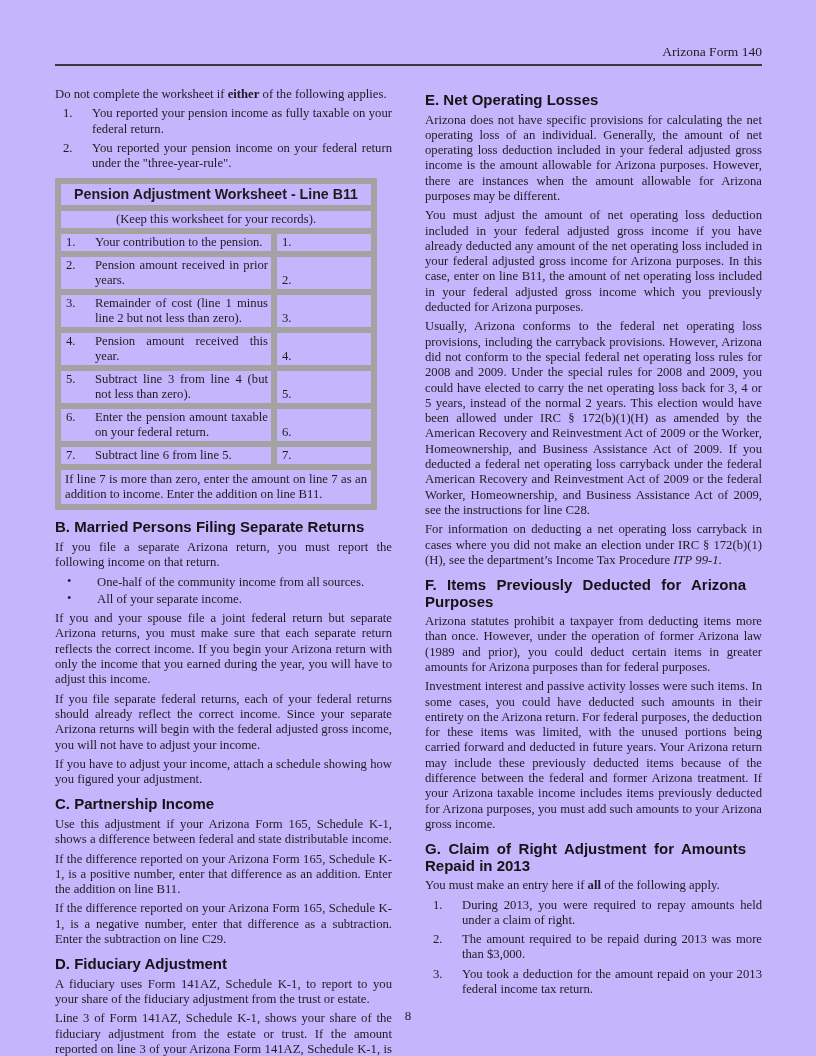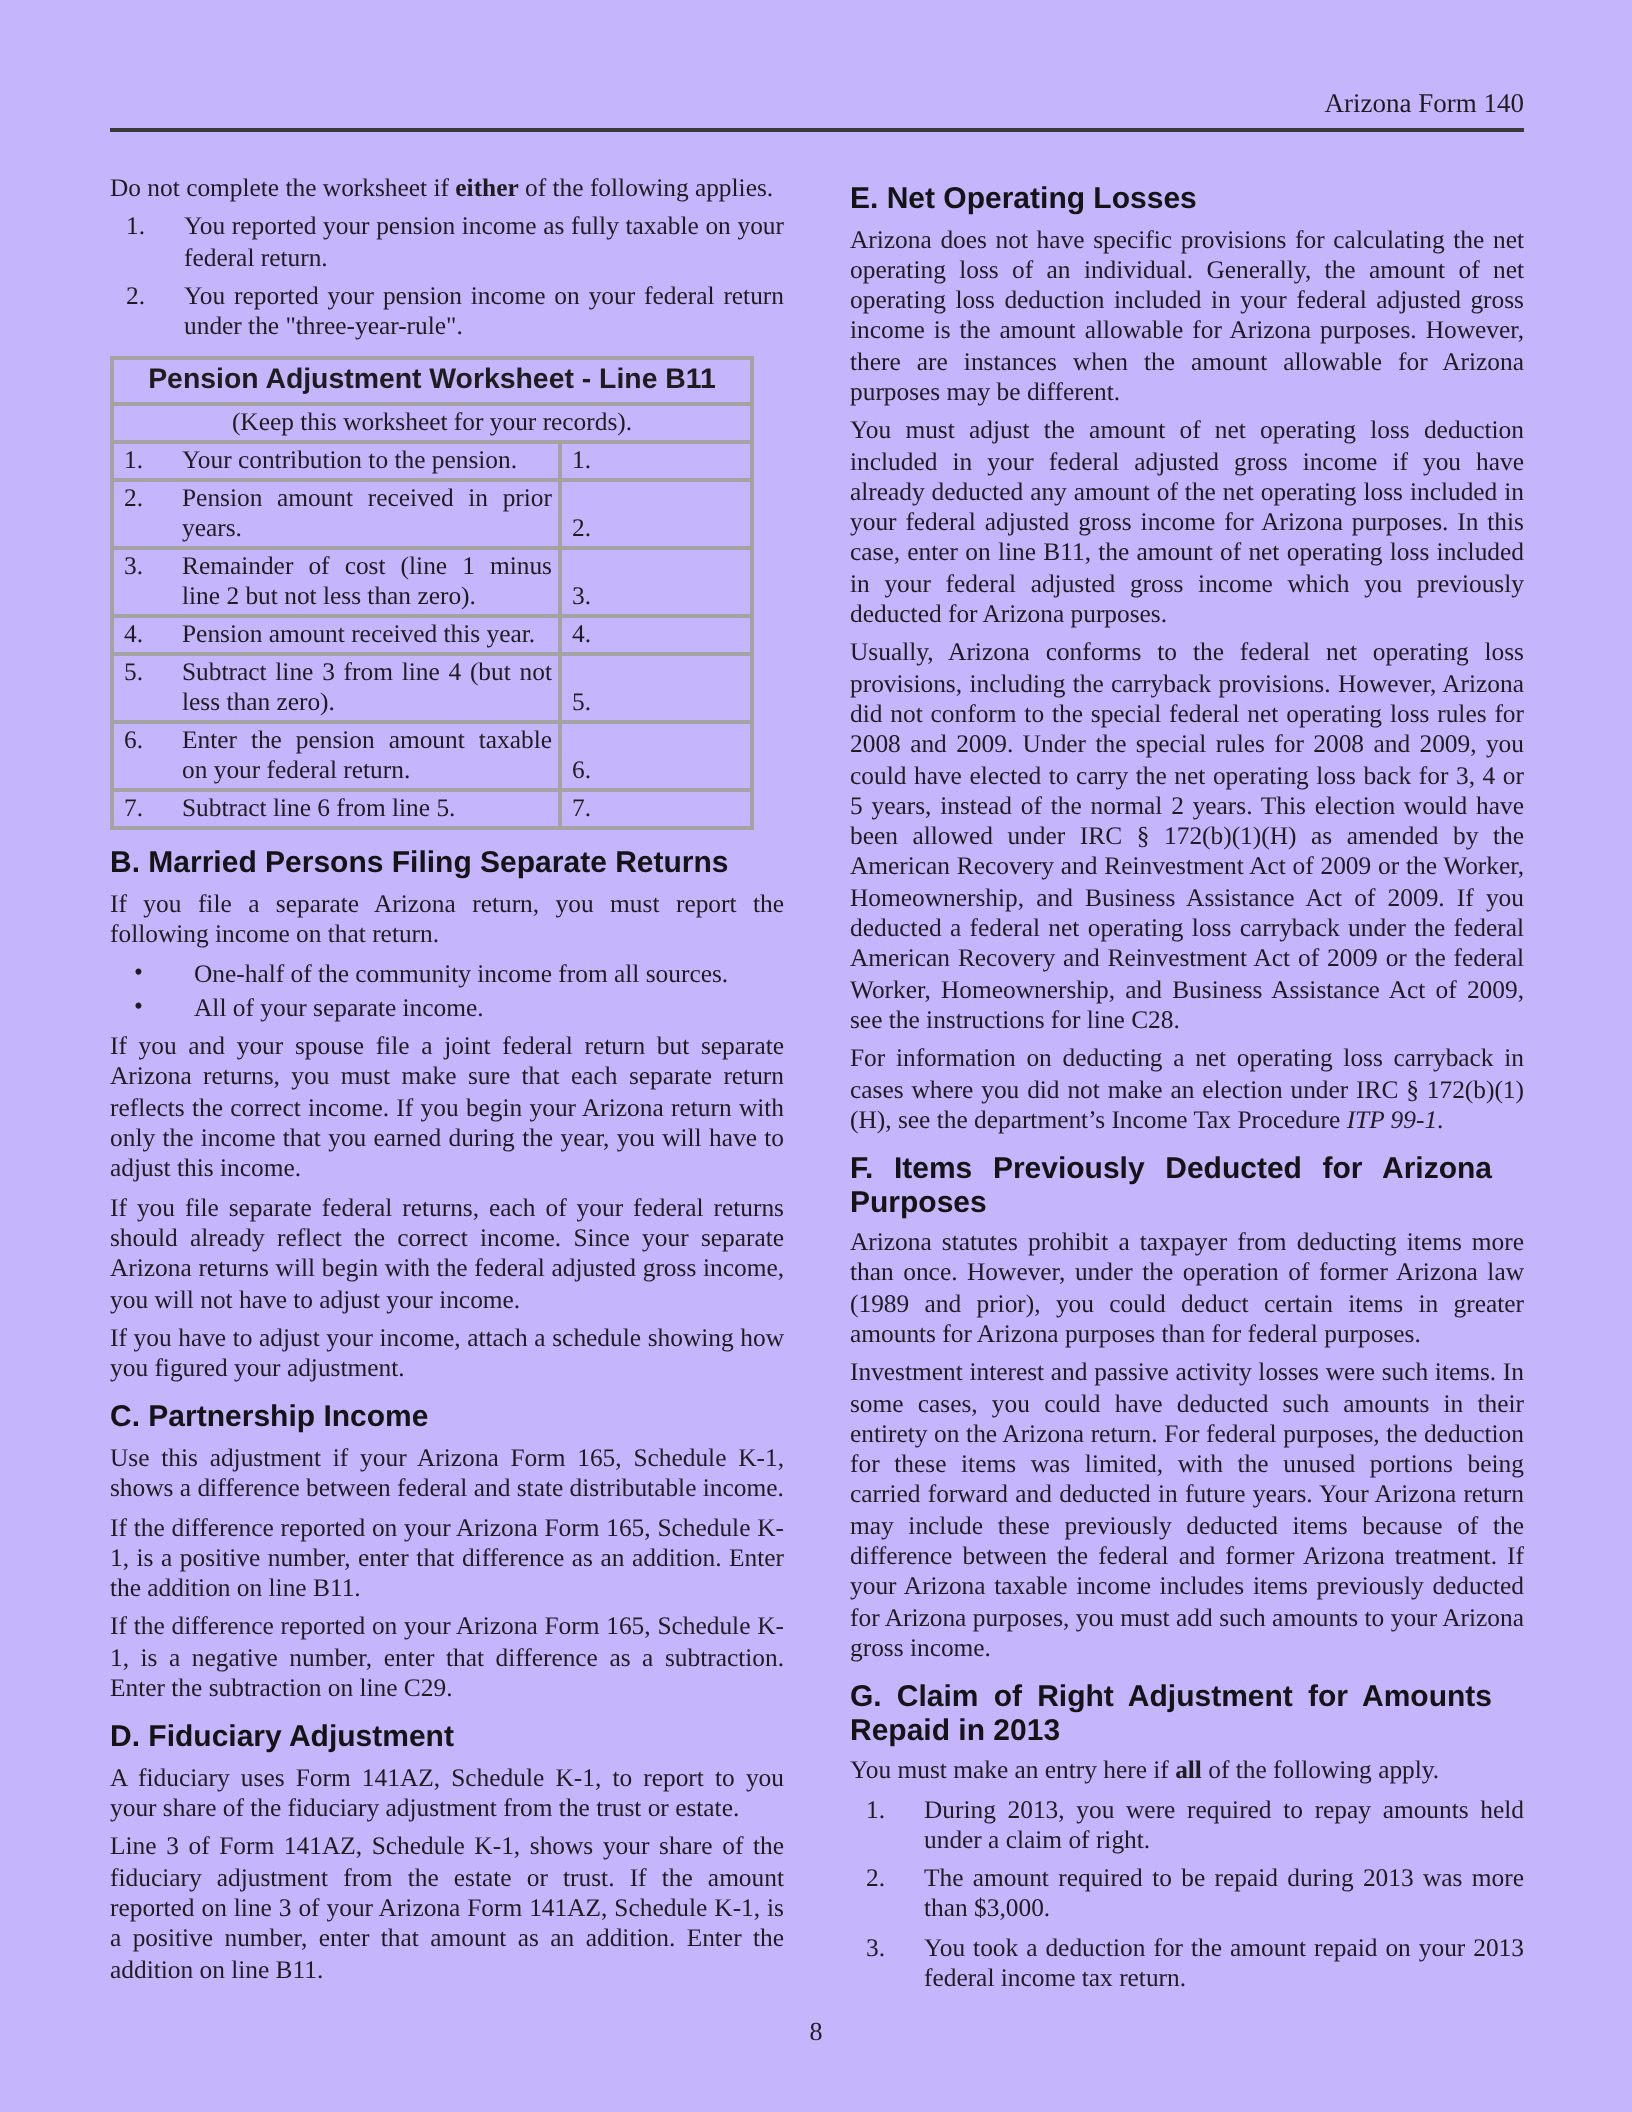--- a/index.html
+++ b/index.html
@@ -42,21 +42,21 @@
   .bullet-glyph { position:absolute; left:12px; top:-1px; }
 
   
   table.worksheet {
     width:322px;
     border-collapse:collapse;
     margin:7px 0 8px 0;
     font-size:12.7px;
     line-height:15px;
   }
-  table.worksheet td { border:2px solid #a3a3a3; padding:1px 3px; vertical-align:top; }
+  table.worksheet td { border:6px solid #a3a3a3; padding:1px 3px; vertical-align:top; }
   .ws-title {
     font-family:"Liberation Sans", sans-serif;
     font-weight:bold;
     font-size:14.2px;
     text-align:center;
     padding:3px 2px !important;
   }
   .ws-sub { text-align:center; }
   .ws-desc { position:relative; padding-left:34px !important; text-align:justify; }
   .ws-num { position:absolute; left:5px; top:1px; }
@@ -126,20 +126,23 @@
               <td class="ws-label">5.</td>
             </tr>
             <tr>
               <td class="ws-desc"><span class="ws-num">6.</span><span>Enter the pension amount taxable on your federal return.</span></td>
               <td class="ws-label">6.</td>
             </tr>
             <tr>
               <td class="ws-desc"><span class="ws-num">7.</span><span>Subtract line 6 from line 5.</span></td>
               <td class="ws-label">7.</td>
             </tr>
+            <tr>
+              <td class="ws-note" colspan="2">If line 7 is more than zero, enter the amount on line 7 as an addition to income. Enter the addition on line B11.</td>
+            </tr>
           </tbody>
         </table>
 
         <div class="heading">B. Married Persons Filing Separate Returns</div>
         <p class="para">If you file a separate Arizona return, you must report the following income on that return.</p>
         <div class="bullet-item">
           <span class="bullet-glyph">•</span>
           <span>One-half of the community income from all sources.</span>
         </div>
         <div class="bullet-item">

